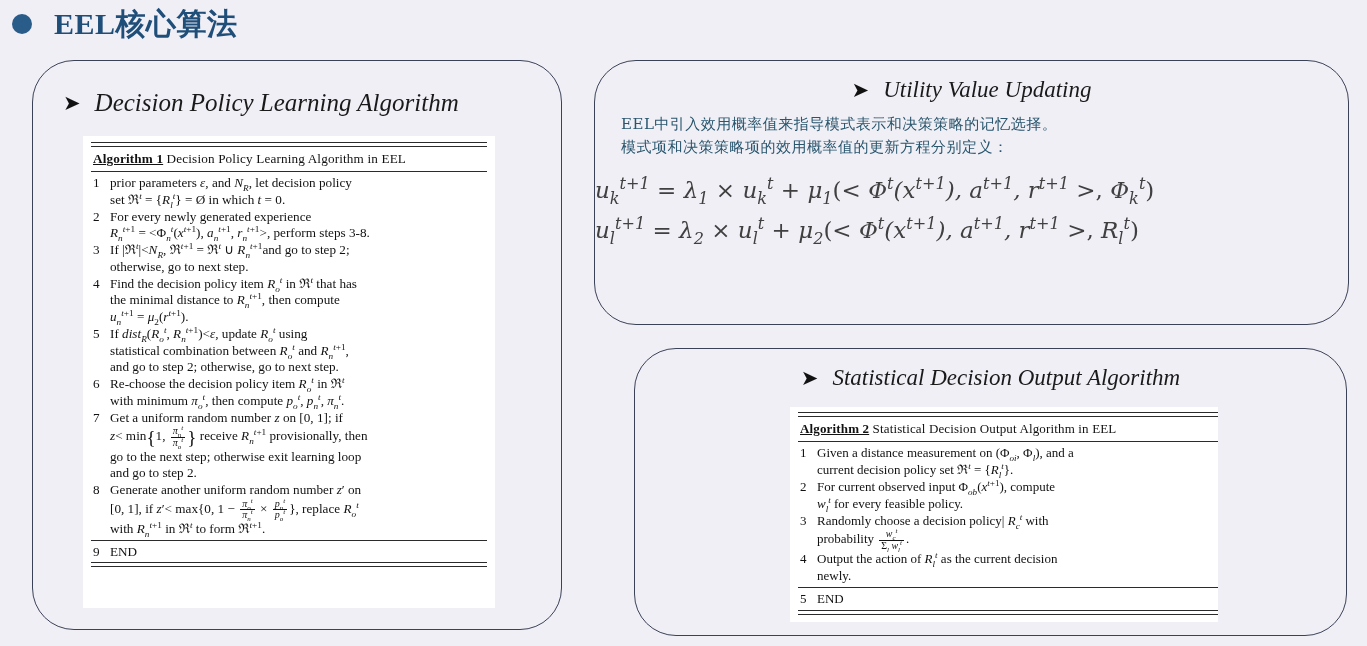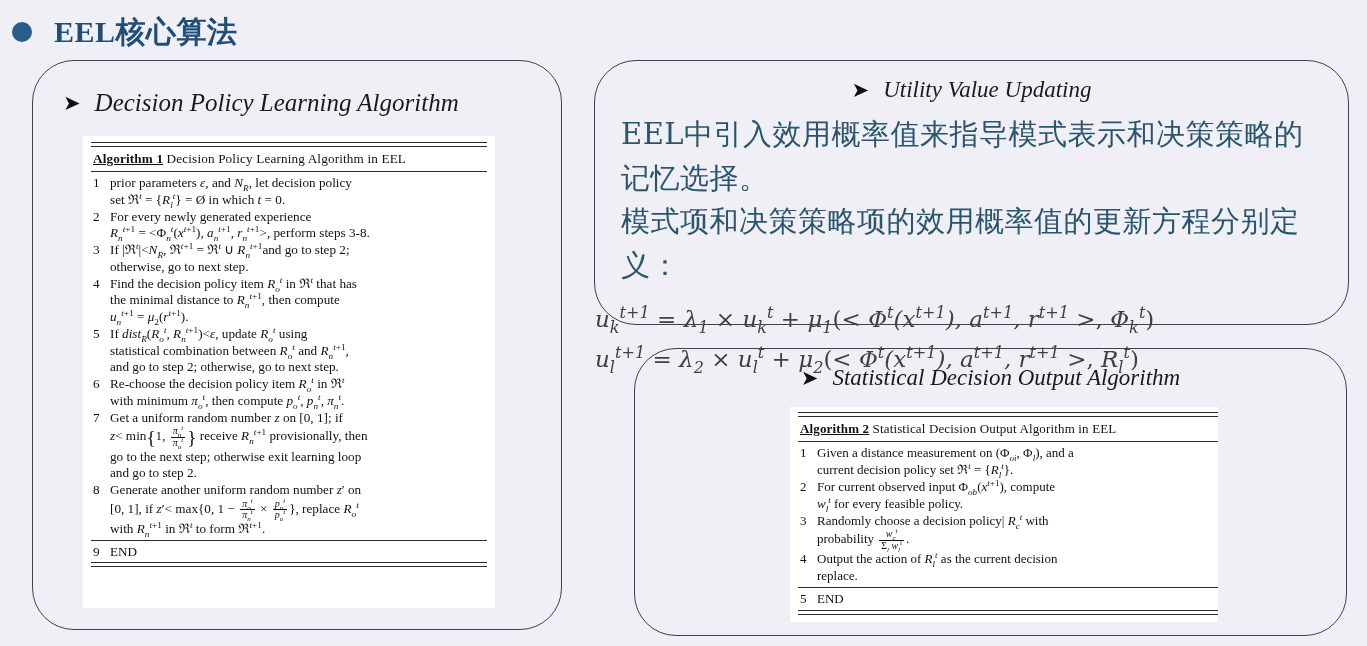--- a/index.html
+++ b/index.html
@@ -12,21 +12,21 @@
     background: #f0eff6;
     font-family: "Liberation Serif", serif;
     overflow: hidden;
     position: relative;
   }
 
   
   .slide-title-row {
     position: absolute;
     left: 0px;
-    top: 8px;
+    top: 0px;
     height: 48px;
     display: flex;
     align-items: center;
     justify-content: space-between;
   }
   .title-bullet {
     width: 20px;
     height: 20px;
     border-radius: 50%;
     background: #2a5c8a;
@@ -151,21 +151,21 @@
     font-size: 1.45em;
     vertical-align: middle;
     line-height: 0.7;
   }
 
   
   .cn-lines {
     margin-top: 10px;
     padding: 0 26px;
     font-family: "DejaVu Serif", serif;
-    font-size: 29px;
+    font-size: 15px;
     color: #29566d;
     line-height: 1.5;
     letter-spacing: 0.5px;
   }
   .formulas {
     margin-top: 12px;
     text-align: left;
     font-family: "DejaVu Serif", serif;
     color: #404040;
   }
@@ -354,21 +354,21 @@
       <div class="alg-body">
         <div>Randomly choose a decision policy| <i class="mv">R</i><sub class="s"><i class="mv">c</i></sub><sup class="s"><i class="mv">t</i></sup> with</div>
         <div>probability <span class="fracwrap"><span class="num"><i class="mv">w</i><sub class="s"><i class="mv">c</i></sub><sup class="s"><i class="mv">t</i></sup></span><span class="den">Σ<sub class="s"><i class="mv">l</i></sub> <i class="mv">w</i><sub class="s"><i class="mv">l</i></sub><sup class="s"><i class="mv">t</i></sup></span></span>.</div>
       </div>
     </div>
 
     <div class="alg-step">
       <div class="alg-num">4</div>
       <div class="alg-body">
         <div>Output the action of <i class="mv">R</i><sub class="s"><i class="mv">l</i></sub><sup class="s"><i class="mv">t</i></sup> as the current decision</div>
-        <div>replace.</div>
+        <div>newly.</div>
       </div>
     </div>
 
     <div class="alg-rule-mid"></div>
 
     <div class="alg-step">
       <div class="alg-num">5</div>
       <div class="alg-body">
         <div>END</div>
       </div>

